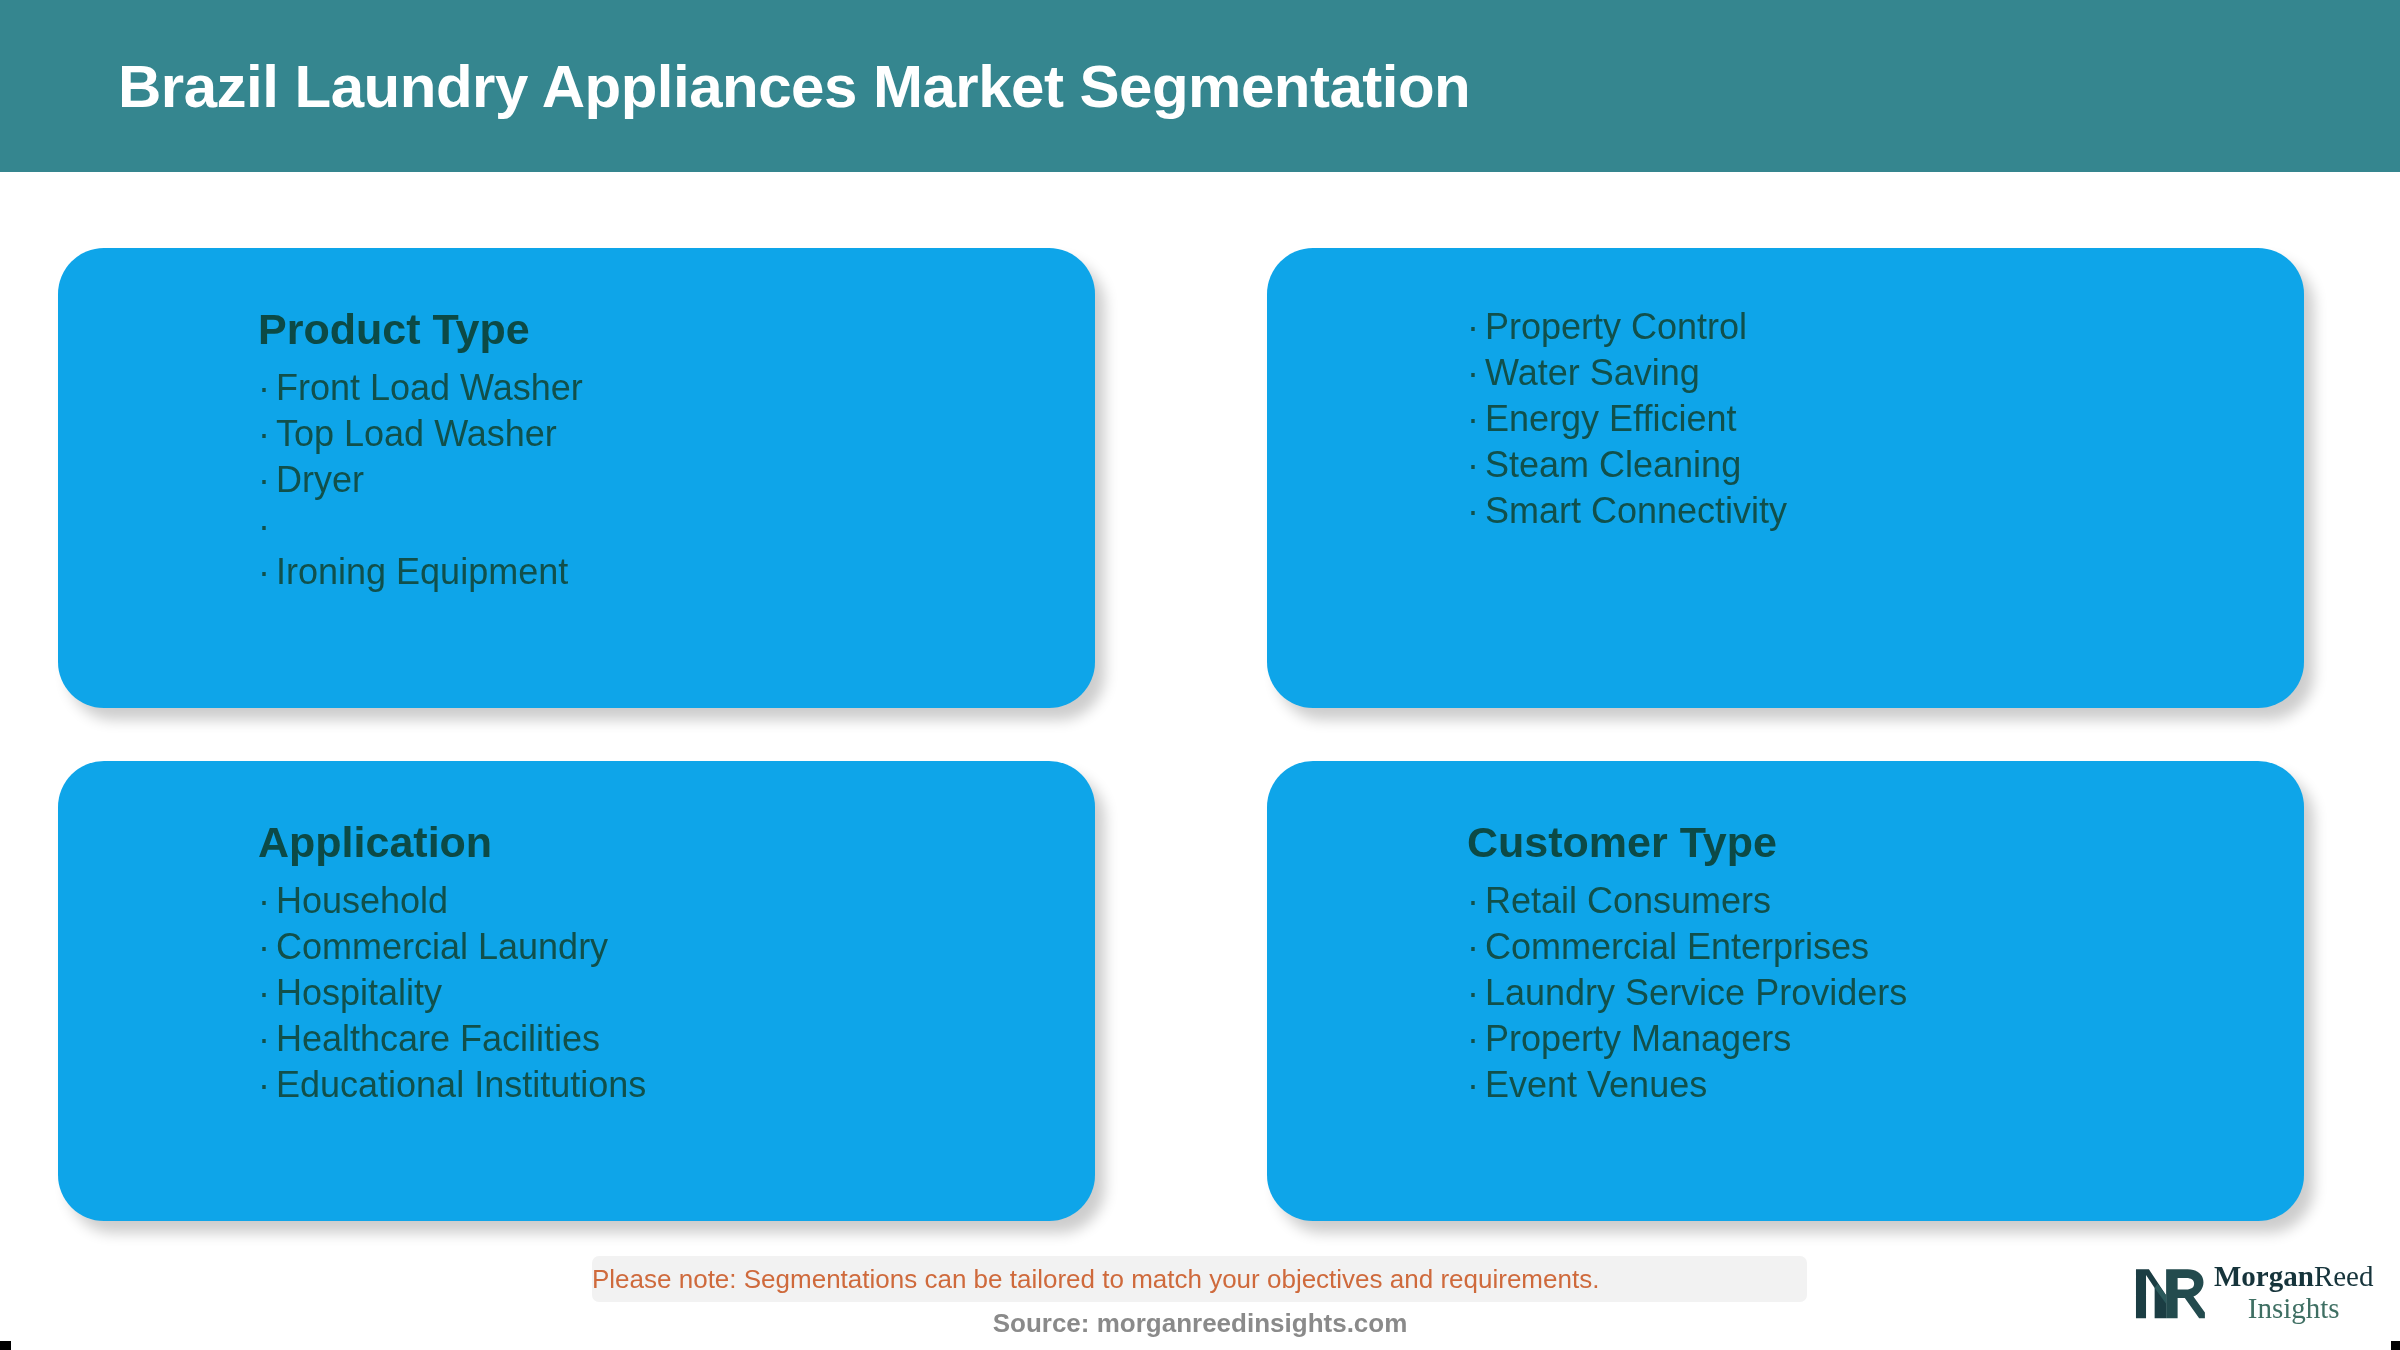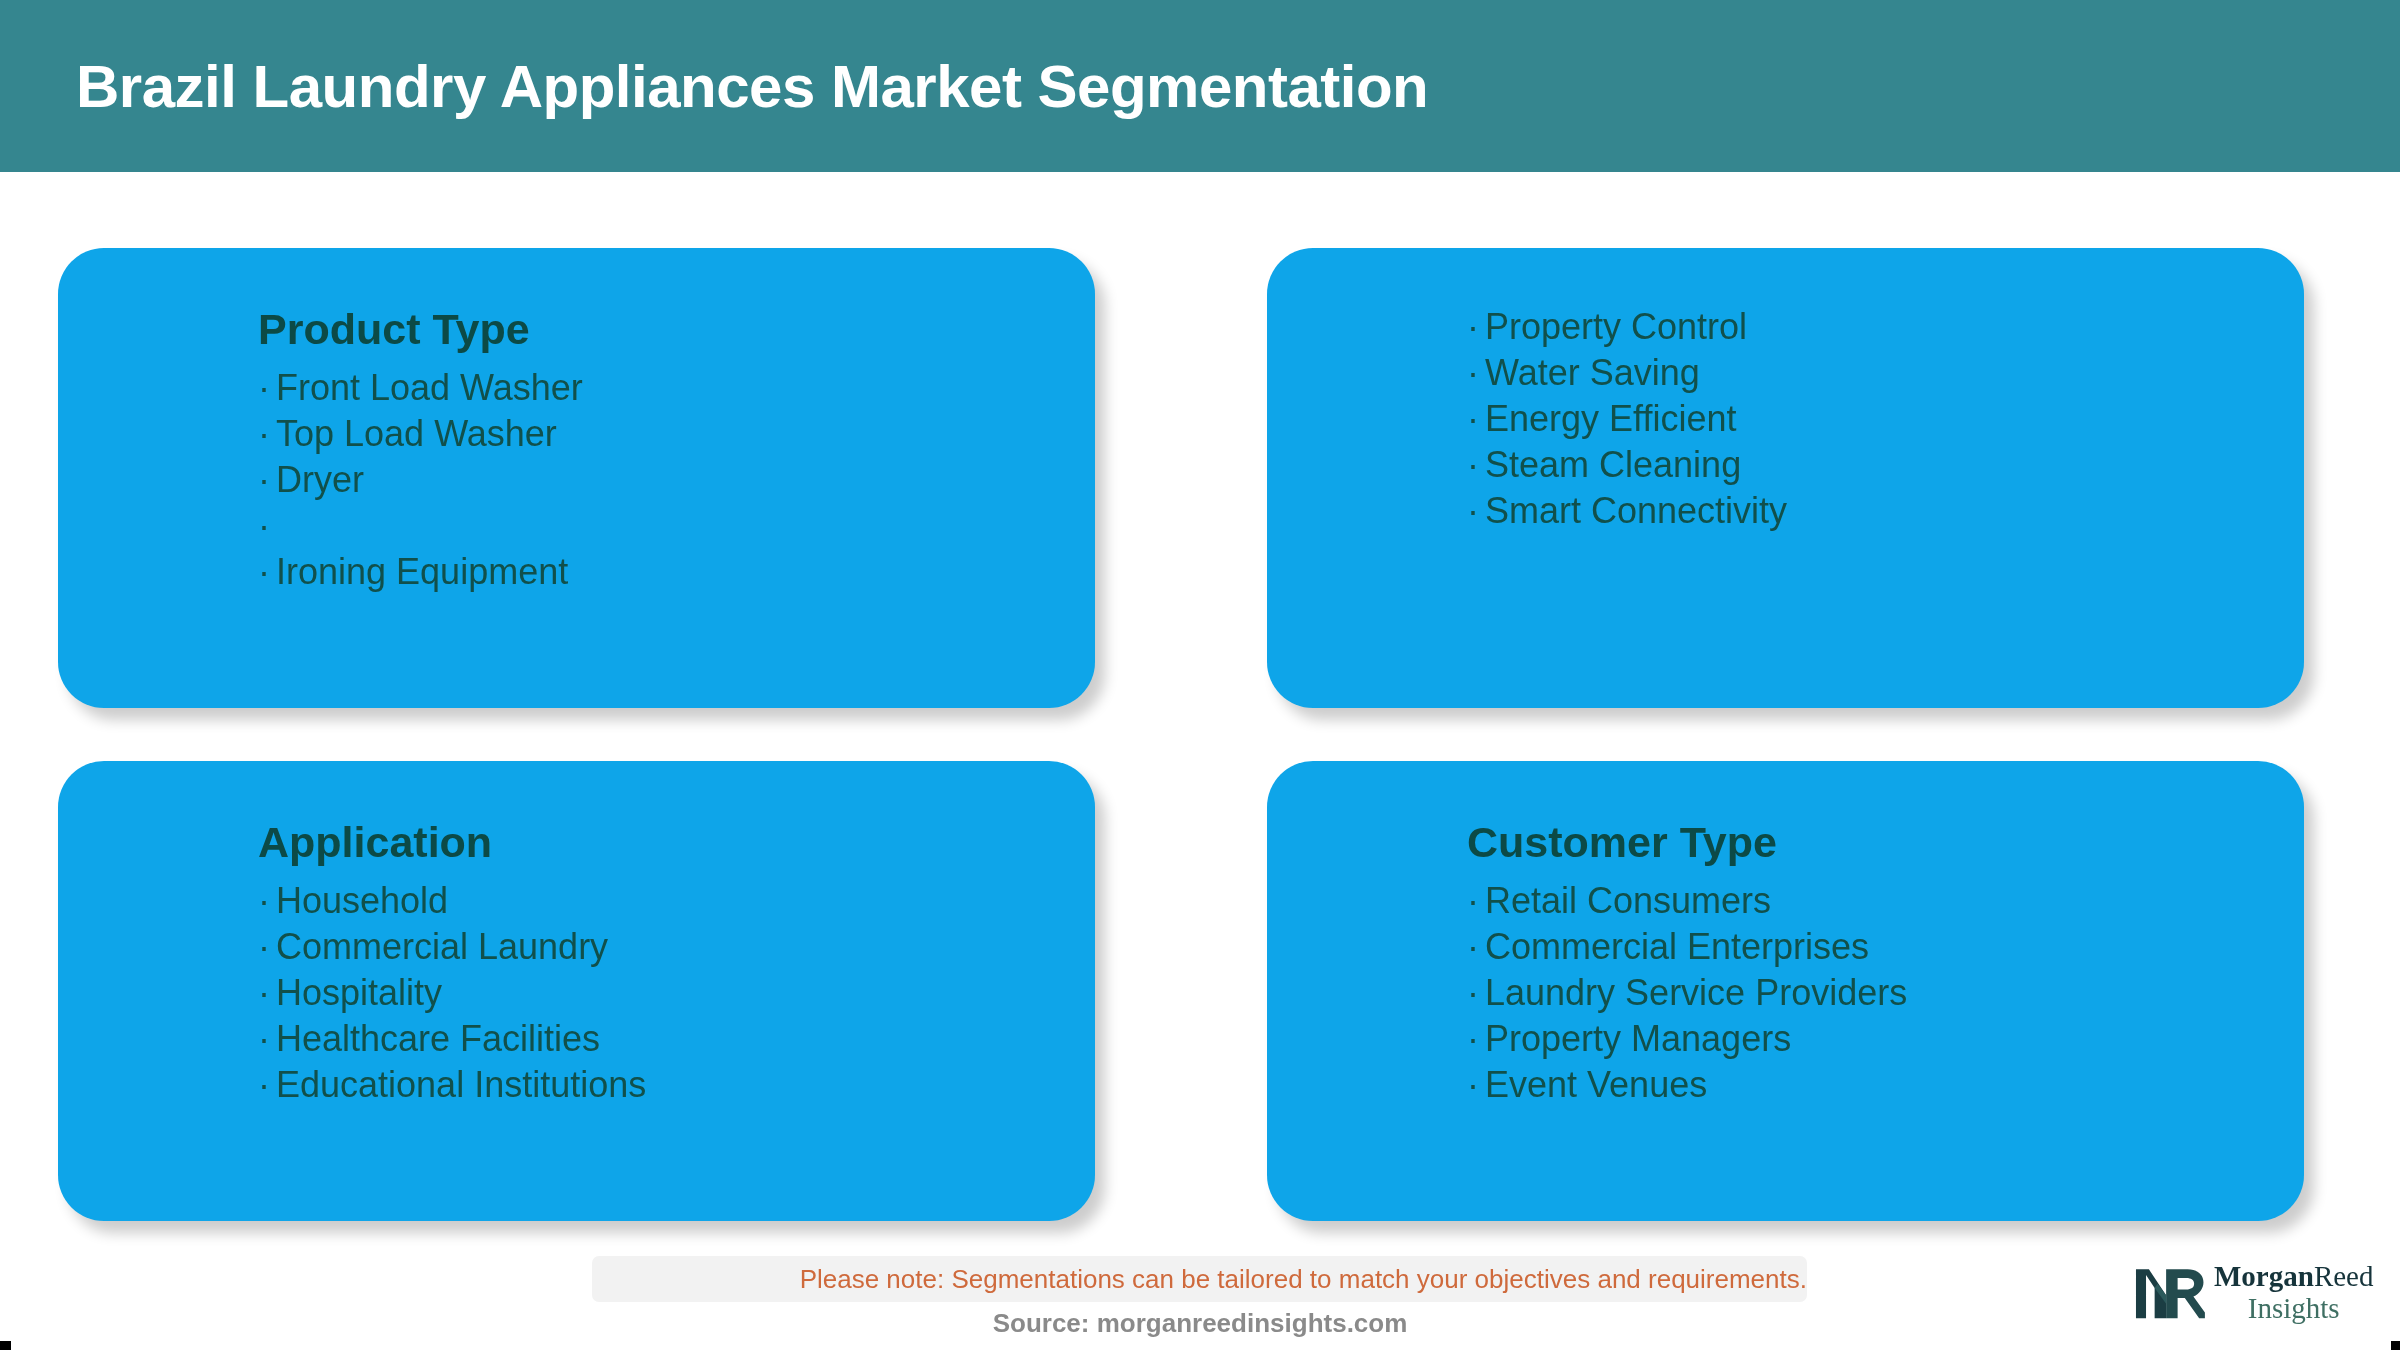--- a/index.html
+++ b/index.html
@@ -20,21 +20,21 @@
     position: absolute;
     left: 0;
     top: 0;
     width: 2400px;
     height: 172px;
     background: #35868f;
     display: flex;
     align-items: center;
   }
   .header-title {
-    margin-left: 76px;
+    margin-left: 118px;
     color: #ffffff;
     font-size: 60px;
     font-weight: bold;
     letter-spacing: -0.5px;
     font-family: "Liberation Sans", sans-serif;
     white-space: nowrap;
   }
 
   
   .cards {
@@ -91,21 +91,21 @@
   .note-box {
     position: absolute;
     left: 592px;
     top: 1256px;
     width: 1215px;
     height: 46px;
     background: #f2f2f2;
     border-radius: 7px;
     display: flex;
     align-items: center;
-    justify-content: flex-end;
+    justify-content: flex-start;
   }
   .note-text {
     color: #cf6a3c;
     font-size: 26px;
     white-space: nowrap;
   }
   .source-text {
     position: absolute;
     left: 0;
     top: 1308px;

